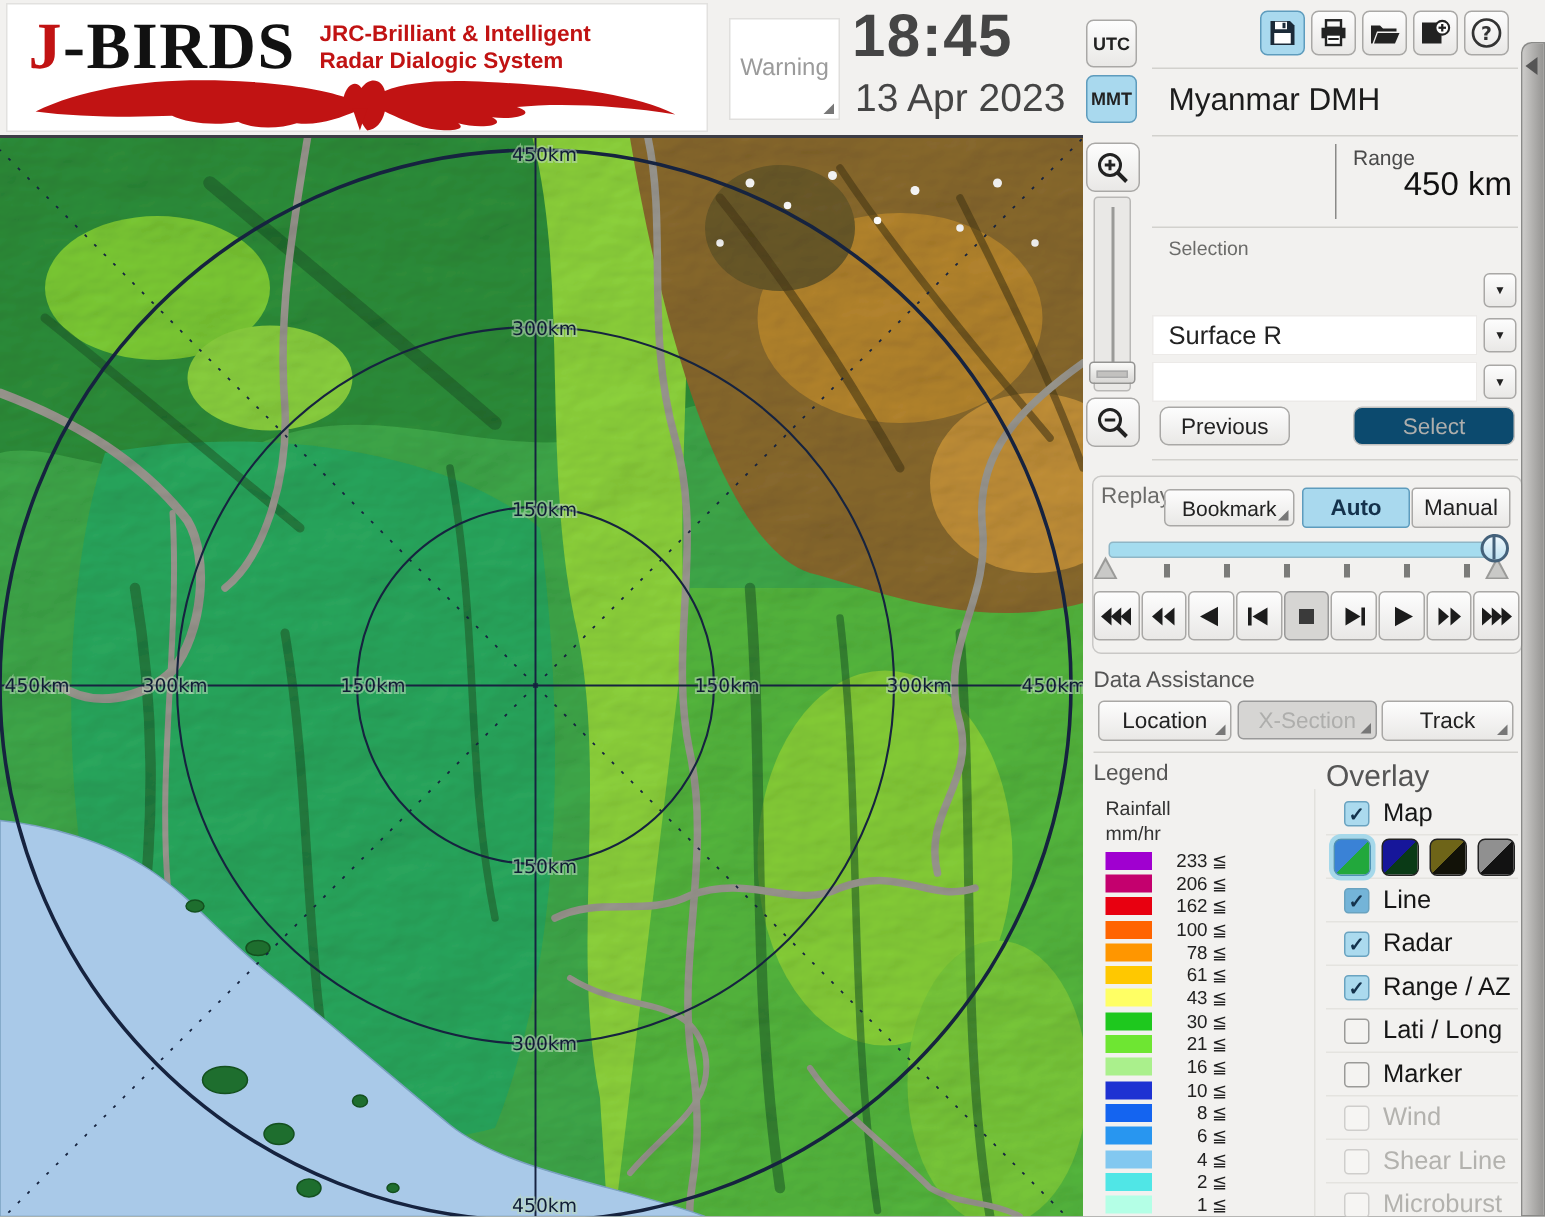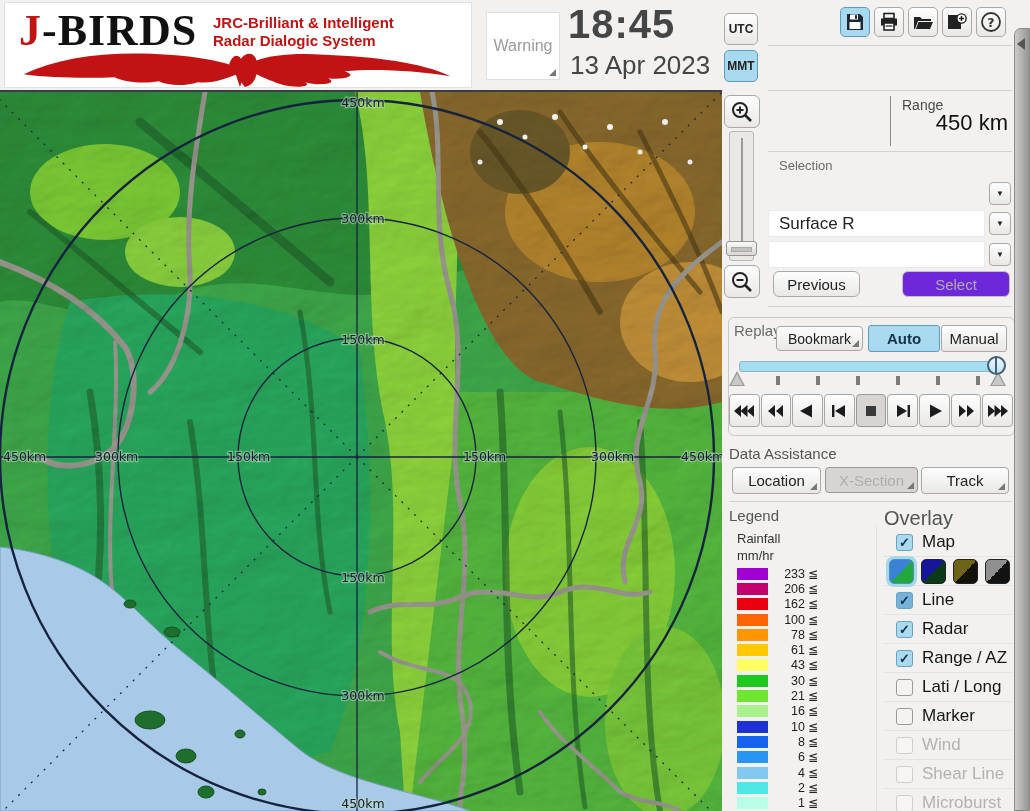--- a/index.html
+++ b/index.html
@@ -288,35 +288,36 @@
       <div class="btn tool-btn">
         <svg width="22" height="22" viewBox="0 0 22 22">
           <circle cx="11" cy="11" r="9" fill="none" stroke="#333" stroke-width="1.8"></circle>
           <text x="11" y="15.5" text-anchor="middle" font-size="12.5" font-weight="bold" fill="#333">?</text>
         </svg>
       </div>
     </div>
   </div>
 
   <div class="sep" style="left:768px;top:45px;width:244px;"></div>
+  <div class="station-title">Myanmar DMH</div>
   <div class="sep" style="left:768px;top:90px;width:244px;"></div>
   <div class="vline" style="left:890px;top:96px;height:50px;"></div>
   <div class="range-label">Range</div>
   <div class="range-value">450 km</div>
   <div class="sep" style="left:768px;top:151px;width:244px;"></div>
 
   <div class="sel-label">Selection</div>
   <div class="btn dd-arrow" style="top:182px;">▼</div>
   <div class="dd-field" style="top:210px;">Surface R</div>
   <div class="btn dd-arrow" style="top:212px;">▼</div>
   <div class="dd-field" style="top:241px;"></div>
   <div class="btn dd-arrow" style="top:243px;">▼</div>
 
   <div class="btn txt-btn" style="left:773px;top:271px;width:87px;height:26px;border-radius:6px;">Previous</div>
-  <div class="btn txt-btn disabled-txt" style="left:902px;top:271px;width:108px;height:26px;border-radius:6px;background:#6d28d9;border-color:#c2c1bf;">Select</div>
+  <div class="btn txt-btn disabled-txt" style="left:902px;top:271px;width:108px;height:26px;border-radius:6px;background:#0c4a6e;border-color:#c2c1bf;">Select</div>
   <div class="sep" style="left:768px;top:306px;width:244px;"></div>
 
   <div class="replay-box"></div>
   <div class="replay-label">Replay</div>
   <div class="btn txt-btn corner" style="left:776px;top:326px;width:87px;height:25px;font-size:14px;">Bookmark</div>
   <div class="btn blue txt-btn" style="left:868px;top:325px;width:72px;height:27px;border-radius:3px;font-weight:bold;color:#14324c;">Auto</div>
   <div class="btn txt-btn" style="left:941px;top:325px;width:66px;height:27px;border-radius:3px;">Manual</div>
 
   <div class="slider-track"></div>
   <div id="ticks">

